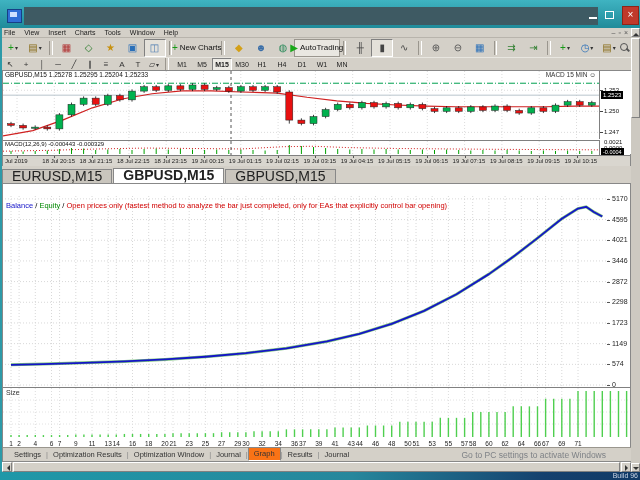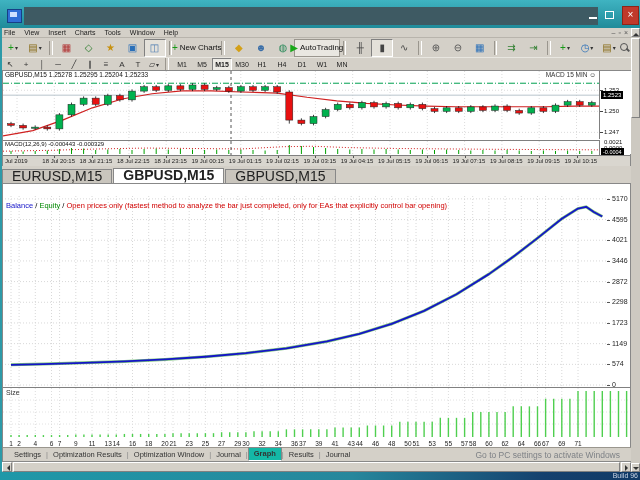--- a/index.html
+++ b/index.html
@@ -73,23 +73,23 @@
     border:1px solid #888;box-sizing:border-box;}
   .legend{position:absolute;left:3px;top:17px;font-size:7.5px;white-space:nowrap;z-index:4;}
   .divider{position:absolute;left:0;top:203px;width:627px;height:1px;background:#808080;}
   .size-label{position:absolute;left:3px;top:205px;font-size:7px;color:#333;z-index:4;}
   .ylab{position:absolute;font-size:7px;color:#222;white-space:nowrap;}
   .ydash{position:absolute;width:3px;height:1px;background:#555;left:604px;}
   .xlab{position:absolute;font-size:6.5px;color:#222;width:14px;text-align:center;}
   .tester-tabs{position:absolute;left:0;bottom:0;width:627px;height:13px;background:#d4d0c8;
     border-top:1px solid #9a968e;display:flex;align-items:center;padding-left:6px;font-size:7.5px;color:#333;}
   .ttab{padding:0 5px;line-height:12px;white-space:nowrap;}
-  .ttab.active{background:#14b8a6;border:1px solid #888;border-bottom:1px solid #fff;font-weight:bold;margin-top:-2px;}
+  .ttab.active{background:#f97316;border:1px solid #888;border-bottom:1px solid #fff;font-weight:normal;margin-top:-2px;}
   .tsep{color:#888;}
-  .watermark{position:absolute;right:10px;bottom:1px;font-size:8.5px;color:rgba(110,115,122,0.85);white-space:nowrap;}
+  .watermark{position:absolute;right:24px;bottom:1px;font-size:8.5px;color:rgba(110,115,122,0.85);white-space:nowrap;}
   
   .hscroll{position:absolute;left:2px;top:462px;width:629px;height:10px;background:#cdc9c1;}
   .hthumb{position:absolute;left:11px;right:11px;top:0;height:10px;background:#d4d0c8;
     border:1px solid;border-color:#fff #808080 #808080 #fff;box-sizing:border-box;}
   .harrow{position:absolute;top:0;width:10px;height:10px;background:#d4d0c8;border:1px solid;
     border-color:#fff #808080 #808080 #fff;box-sizing:border-box;}
   .harrow i{position:absolute;left:3px;top:2px;width:0;height:0;border:3px solid transparent;display:block;}
   .harrow.left i{border-right-color:#333;left:1px;}
   .harrow.right i{border-left-color:#333;}
   .vscroll{position:absolute;left:631px;top:28px;width:9px;height:444px;background:#cdc9c1;}

